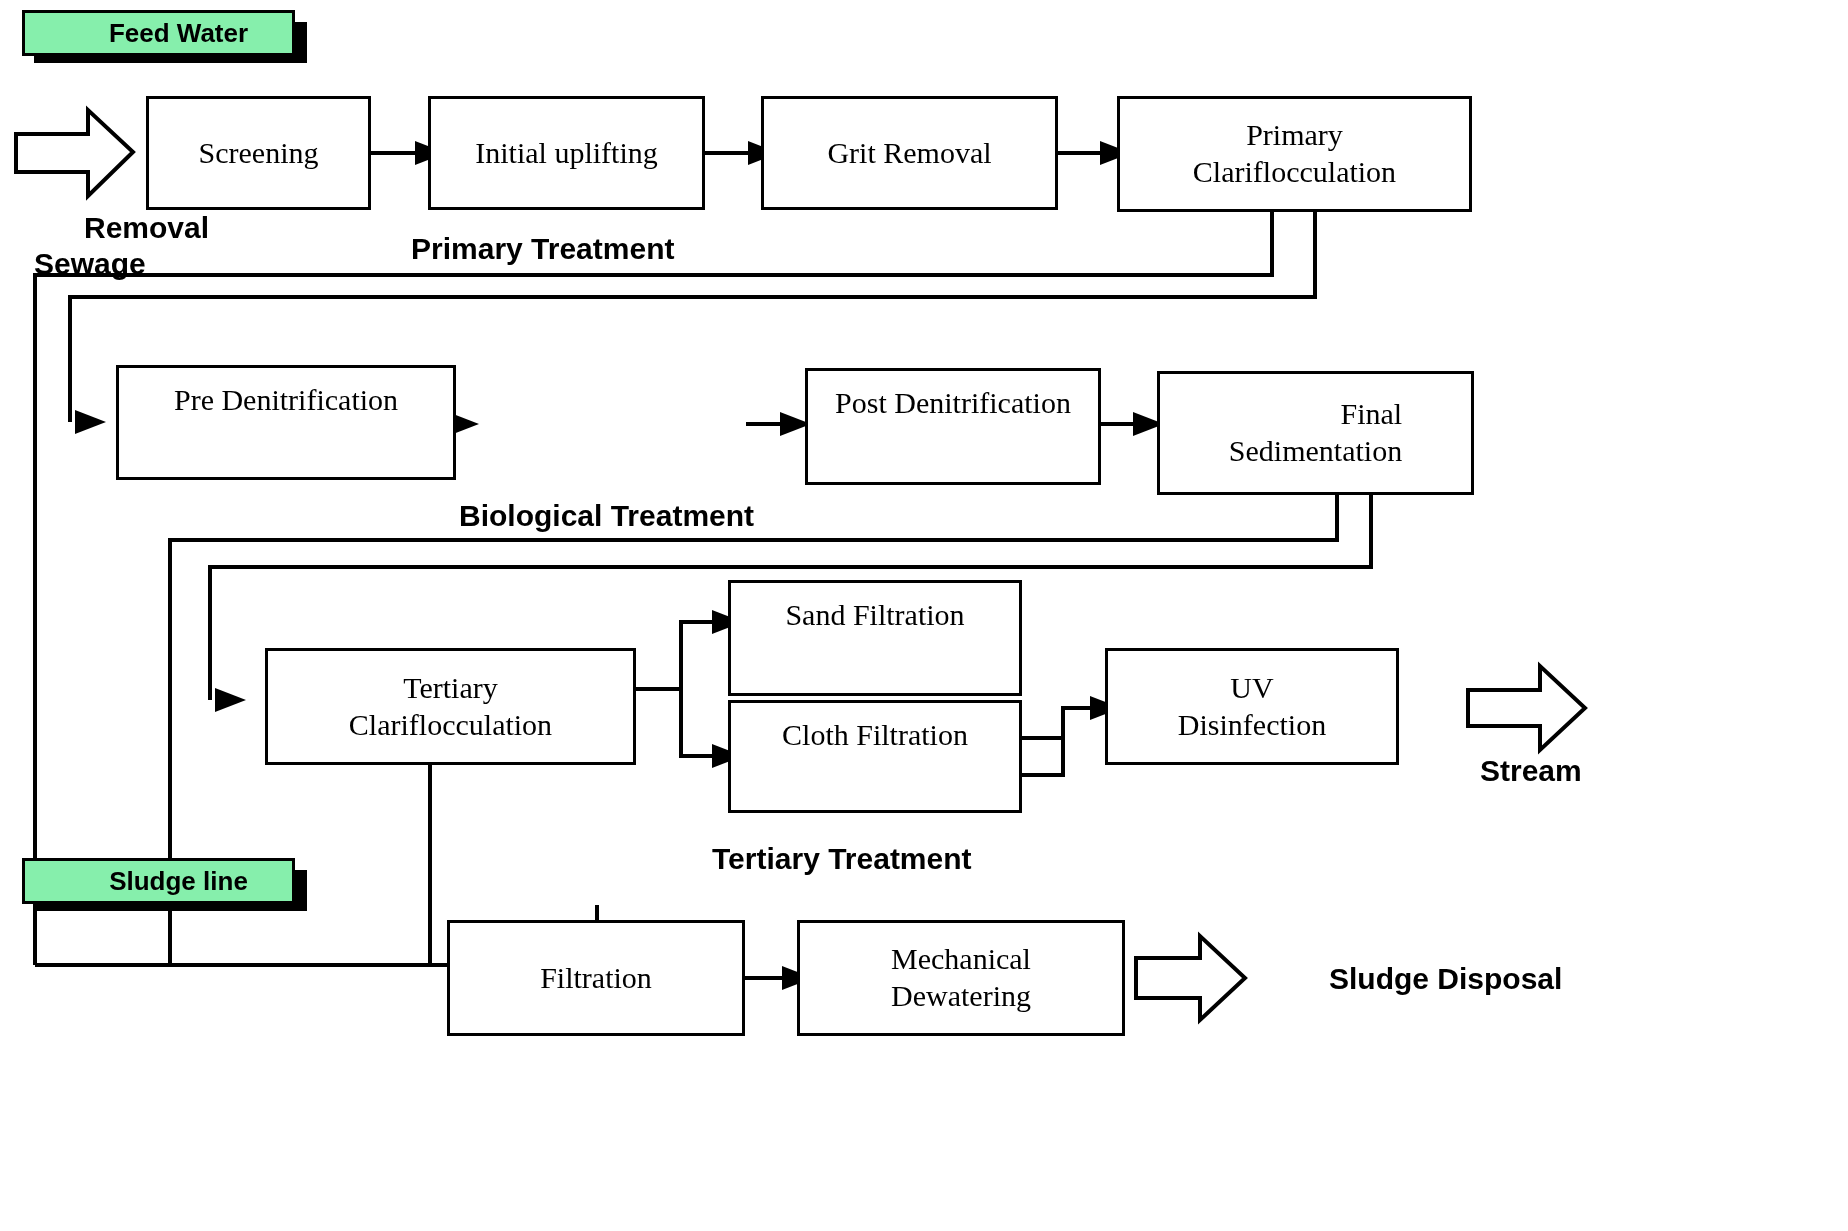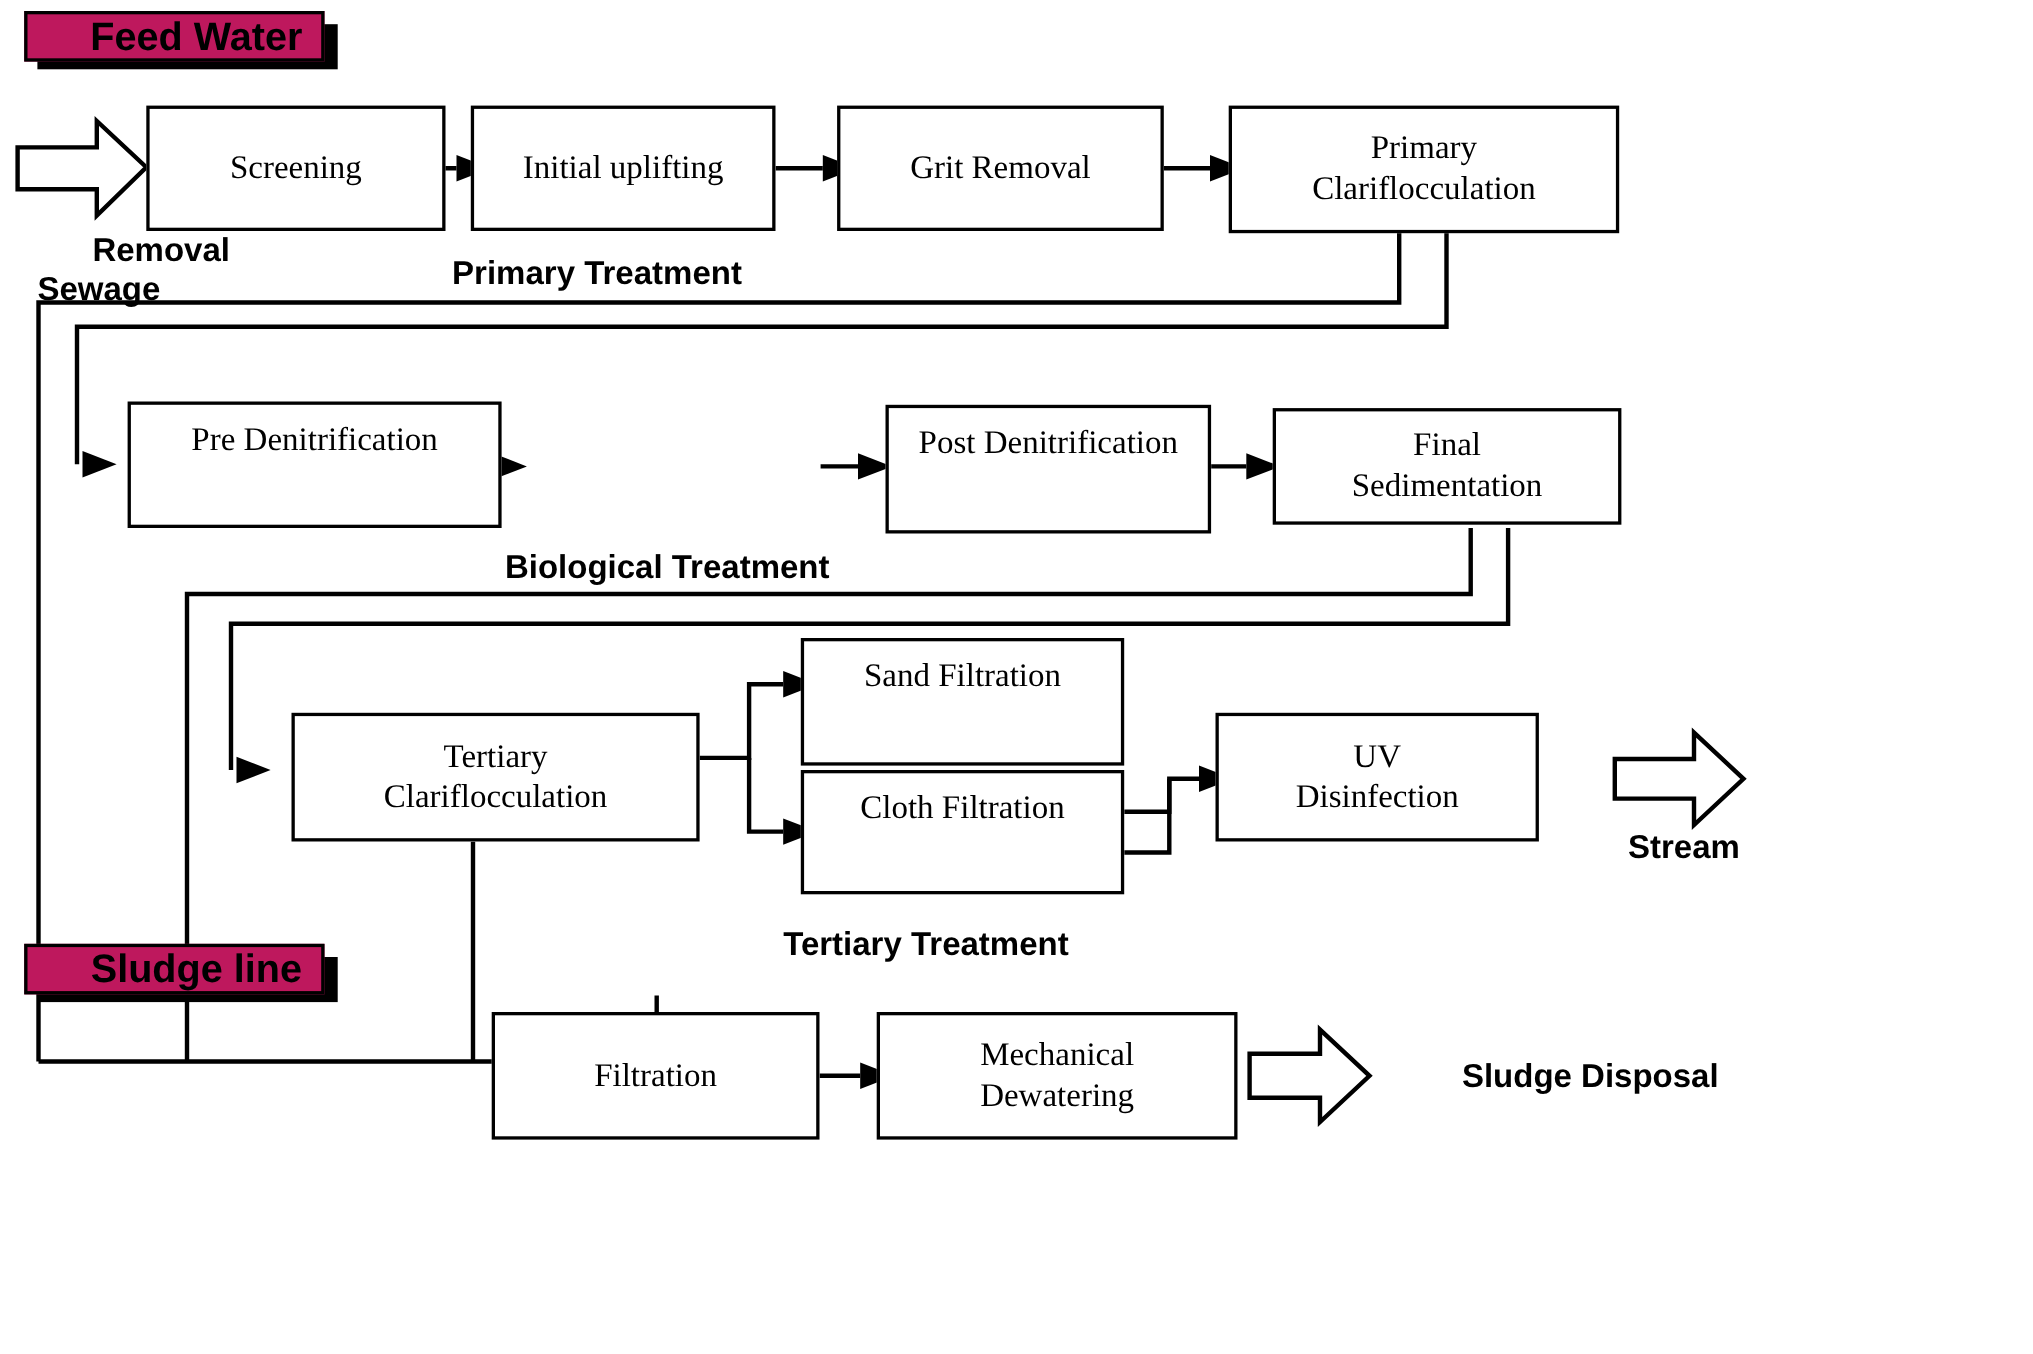--- a/index.html
+++ b/index.html
@@ -25,27 +25,27 @@
     color:#000000;
     line-height:1.22;
     z-index:4;
   }
   .pbox.top-align{align-items:flex-start;padding-top:14px;}
   
   .legendbox{
     position:absolute;
     box-sizing:border-box;
     border:3px solid #000000;
-    background:#be185d;
+    background:#86efac;
     display:flex;
     align-items:center;
     justify-content:center;
     font-family:"Liberation Sans", sans-serif;
     font-weight:bold;
-    font-size:36px;
+    font-size:26px;
     color:#000000;
     z-index:6;
     padding-left:40px;
   }
   .legendshadow{
     position:absolute;
     background:#000000;
     z-index:5;
   }
   
@@ -145,21 +145,21 @@
   </div>
 
   <div class="caption" style="left:84px;top:211px;">Removal</div>
   <div class="caption" style="left:34px;top:247px;">Sewage</div>
   <div class="caption" style="left:411px;top:232px;">Primary Treatment</div>
   <div class="caption" style="left:459px;top:499px;">Biological Treatment</div>
   <div class="caption" style="left:712px;top:842px;">Tertiary Treatment</div>
   <div class="caption" style="left:1480px;top:754px;">Stream</div>
   <div class="caption" style="left:1329px;top:962px;">Sludge Disposal</div>
 
-  <div class="pbox" style="left:133px;top:96px;width:272px;height:114px;">
+  <div class="pbox" style="left:146px;top:96px;width:225px;height:114px;">
     <span>Screening</span>
   </div>
 
   <div class="pbox" style="left:428px;top:96px;width:277px;height:114px;">
     <span>Initial uplifting</span>
   </div>
 
   <div class="pbox" style="left:761px;top:96px;width:297px;height:114px;">
     <span>Grit Removal</span>
   </div>
@@ -171,21 +171,21 @@
 
   <div class="pbox top-align" style="left:116px;top:365px;width:340px;height:115px;">
     <span>Pre Denitrification</span>
   </div>
 
 
   <div class="pbox top-align" style="left:805px;top:368px;width:296px;height:117px;">
     <span>Post Denitrification</span>
   </div>
 
-  <div class="pbox" style="left:1157px;top:371px;width:317px;height:106px;white-space:pre-line;">
+  <div class="pbox" style="left:1157px;top:371px;width:317px;height:124px;white-space:pre-line;text-align:right;">
     <span>Final
 Sedimentation</span>
   </div>
 
   <div class="pbox" style="left:265px;top:648px;width:371px;height:117px;white-space:pre-line;">
     <span>Tertiary
 Clariflocculation</span>
   </div>
 
   <div class="pbox top-align" style="left:728px;top:700px;width:294px;height:113px;">

